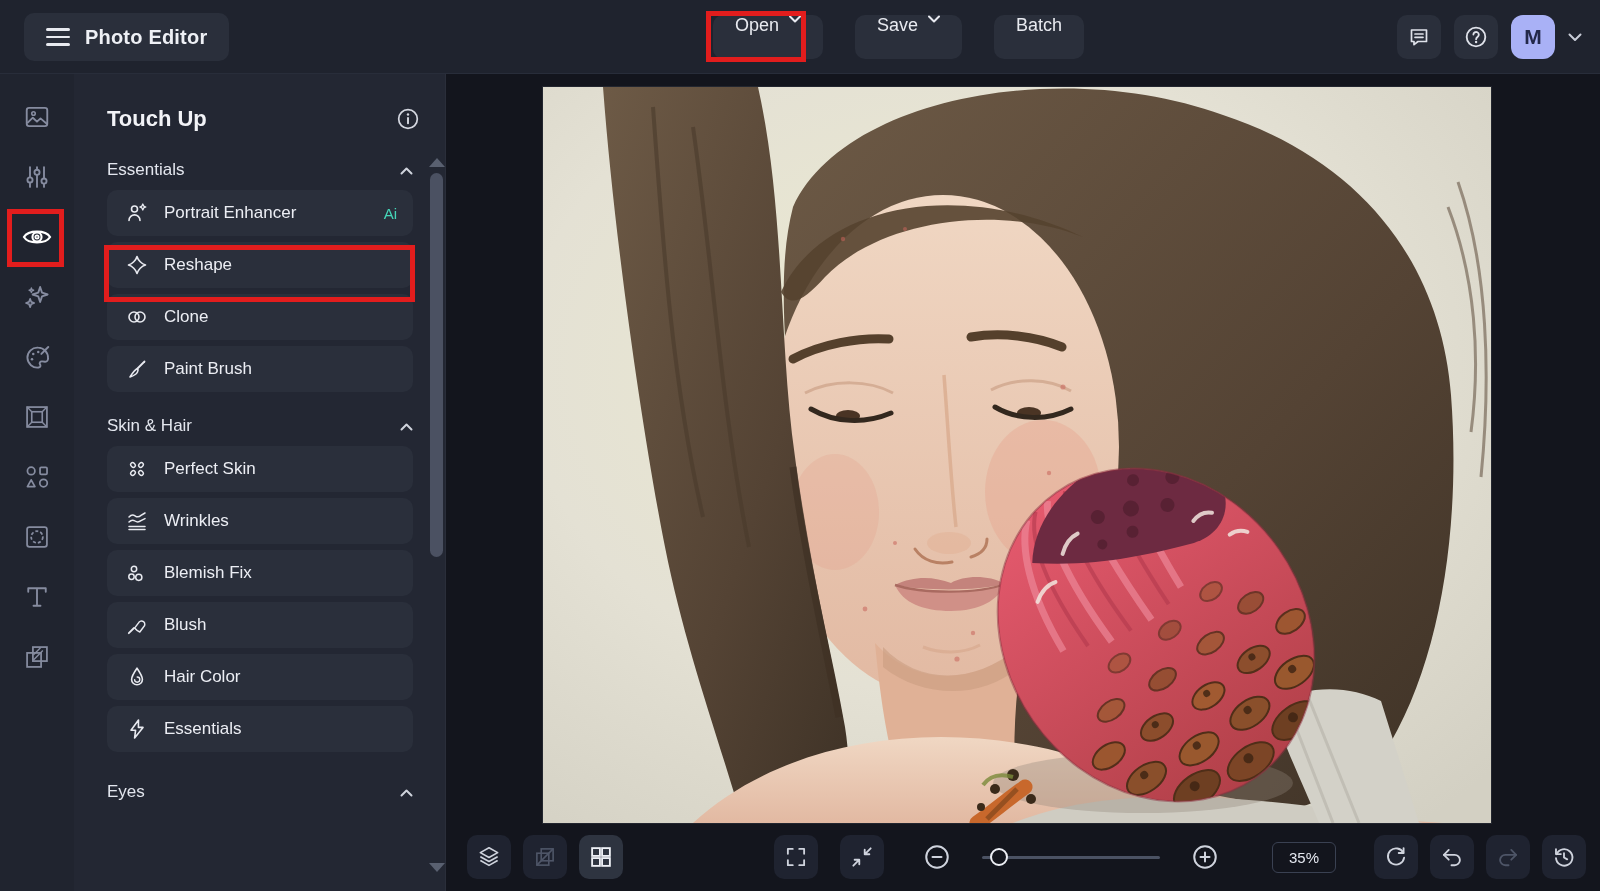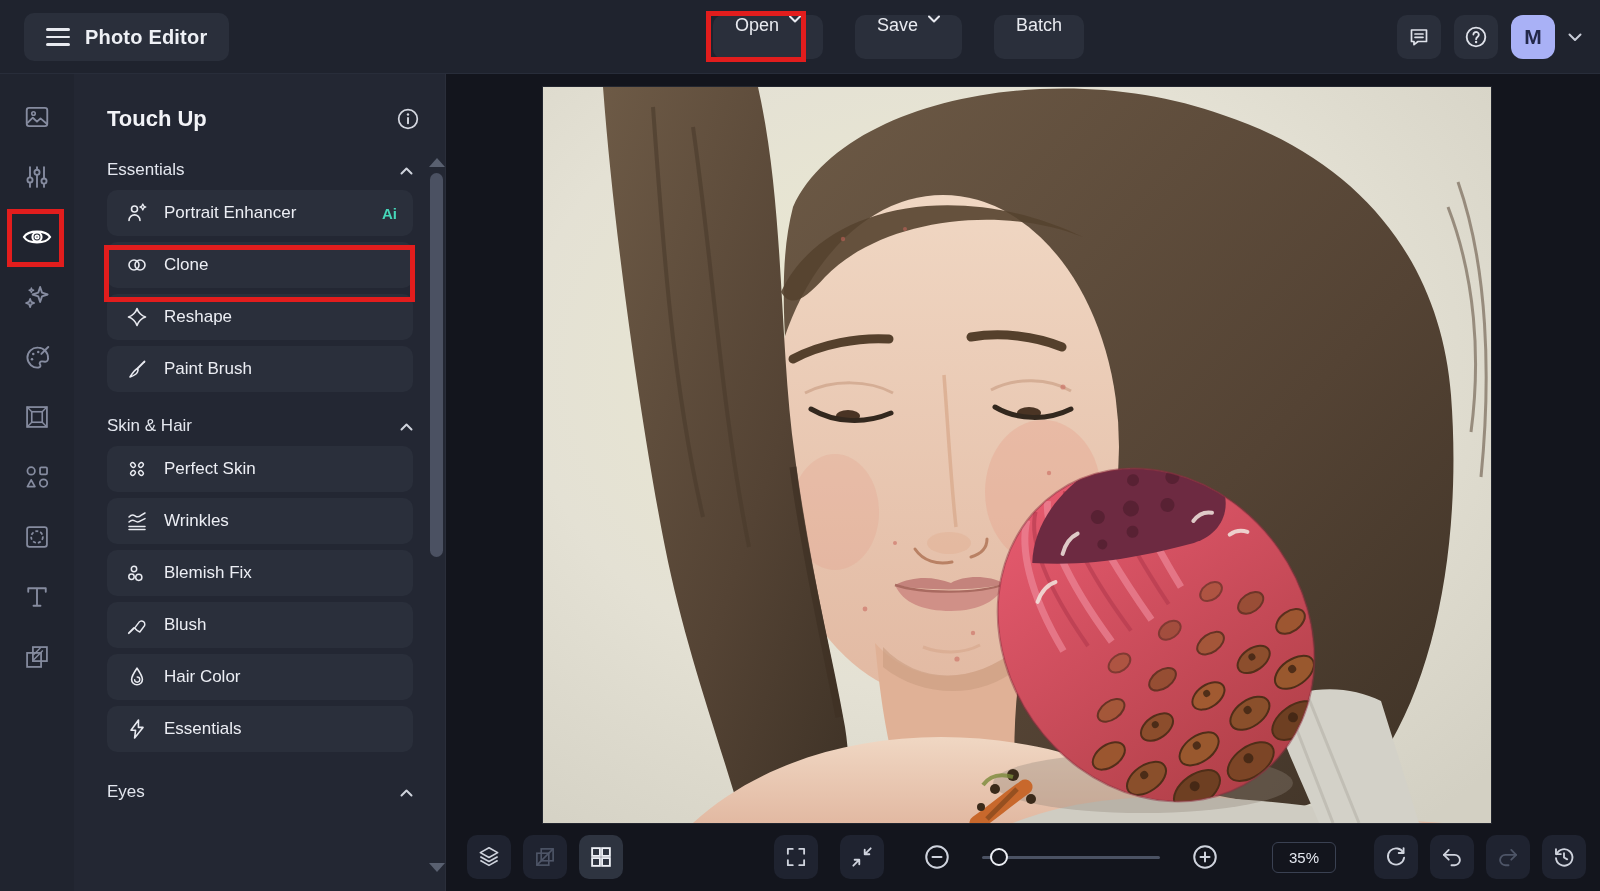--- a/index.html
+++ b/index.html
@@ -48,21 +48,21 @@
     font-size:17px; cursor:pointer; }
   .section-hdr .sec-chev { margin-left:auto; color:#cfd3dc; }
   .hdr-essentials { margin-top:28px; margin-bottom:10px; }
   .hdr-skin { margin-top:24px; margin-bottom:10px; }
   .hdr-eyes { margin-top:30px; }
   .tool-item { width:306px; height:46px; background:#2a2f3b; border-radius:10px;
     display:flex; align-items:center; padding:0 16px 0 18px; margin-bottom:6px;
     color:#eceef4; font-size:17px; gap:15px; cursor:pointer; }
   .tool-item .ticon { width:24px; height:24px; display:flex; align-items:center;
     justify-content:center; color:#e8eaf0; flex:0 0 24px; }
-  .ai-badge { margin-left:auto; color:#45d6b8; font-size:15px; font-weight:bold; }
+  .ai-badge { margin-left:auto; color:#45d6b8; font-size:15px; font-weight:normal; }
 
   
   .pscroll-up { position:absolute; left:355px; top:84px; width:0; height:0;
     border-left:8px solid transparent; border-right:8px solid transparent;
     border-bottom:9px solid #596070; cursor:pointer; }
   .pscroll-thumb { position:absolute; left:356px; top:99px; width:13px; height:384px;
     background:#4b5162; border-radius:7px; cursor:pointer; }
   .pscroll-down { position:absolute; left:355px; top:789px; width:0; height:0;
     border-left:8px solid transparent; border-right:8px solid transparent;
     border-top:9px solid #596070; cursor:pointer; }
@@ -268,34 +268,34 @@
             <path d="M17.8 3 l.9 2.1 2.1 .9 -2.1 .9 -.9 2.1 -.9 -2.1 -2.1 -.9 2.1 -.9 Z" fill="none" stroke="currentColor" stroke-width="1.3" stroke-linejoin="round"></path>
           </svg>
         </span>
         <span>Portrait Enhancer</span>
         <span class="ai-badge">Ai</span>
       </div>
 
       <div class="tool-item">
         <span class="ticon">
           <svg width="24" height="24" viewBox="0 0 24 24">
+            <path d="M12 3.5 C13 7.2 16.8 11 20.5 12 C16.8 13 13 16.8 12 20.5 C11 16.8 7.2 13 3.5 12 C7.2 11 11 7.2 12 3.5 Z" fill="none" stroke="currentColor" stroke-width="1.6" stroke-linejoin="round"></path>
+          </svg>
+        </span>
+        <span>Reshape</span>
+      </div>
+
+      <div class="tool-item">
+        <span class="ticon">
+          <svg width="24" height="24" viewBox="0 0 24 24">
             <circle cx="9" cy="12" r="5" fill="none" stroke="currentColor" stroke-width="1.6"></circle>
             <circle cx="15" cy="12" r="5" fill="none" stroke="currentColor" stroke-width="1.6"></circle>
           </svg>
         </span>
         <span>Clone</span>
-      </div>
-
-      <div class="tool-item">
-        <span class="ticon">
-          <svg width="24" height="24" viewBox="0 0 24 24">
-            <path d="M12 3.5 C13 7.2 16.8 11 20.5 12 C16.8 13 13 16.8 12 20.5 C11 16.8 7.2 13 3.5 12 C7.2 11 11 7.2 12 3.5 Z" fill="none" stroke="currentColor" stroke-width="1.6" stroke-linejoin="round"></path>
-          </svg>
-        </span>
-        <span>Reshape</span>
       </div>
 
       <div class="tool-item">
         <span class="ticon">
           <svg width="24" height="24" viewBox="0 0 24 24">
             <path d="M12.5 11.5 L19.5 4.5" stroke="currentColor" stroke-width="1.8" stroke-linecap="round"></path>
             <path d="M12.5 11.5 c-3 1.2 -4.2 3.2 -7.5 8.5 3.3-1 6-2 7.5-5 .7-1.4 .9-2.5 0-3.5 Z" fill="none" stroke="currentColor" stroke-width="1.6" stroke-linejoin="round"></path>
           </svg>
         </span>
         <span>Paint Brush</span>

